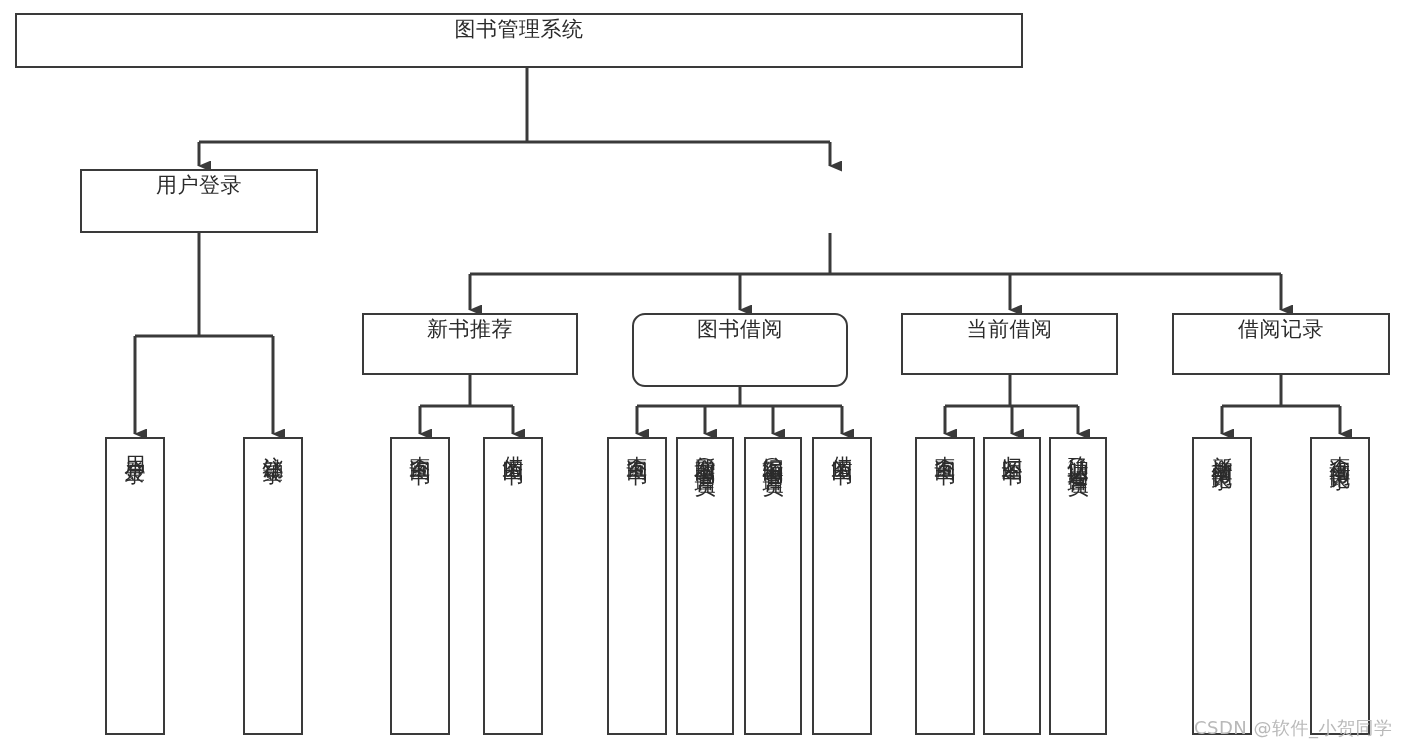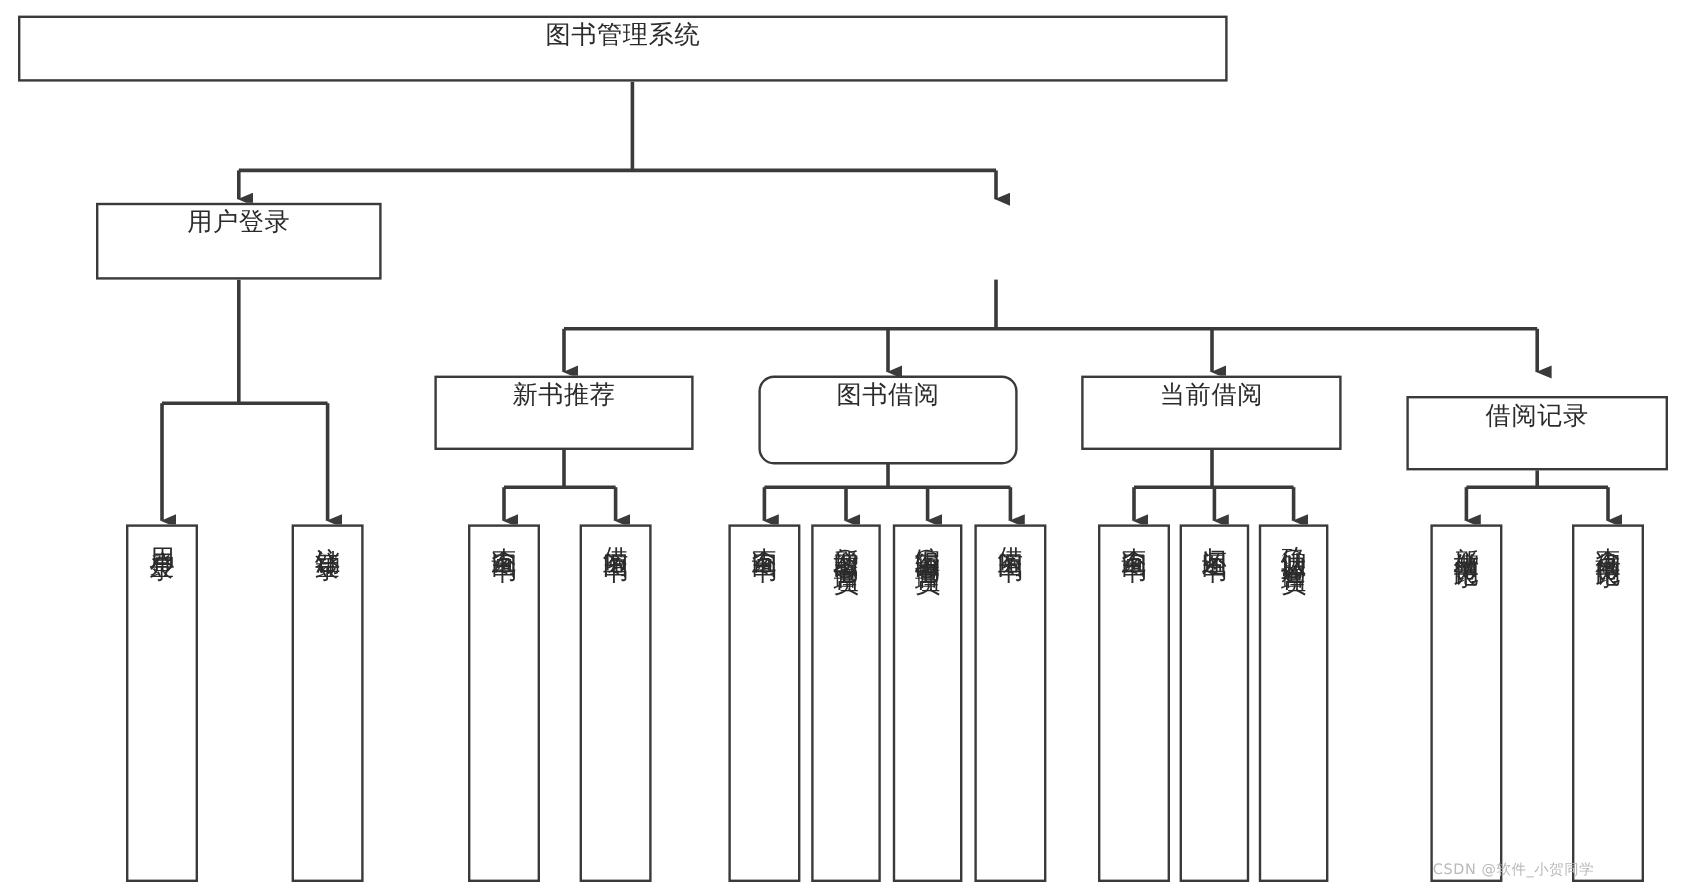--- a/index.html
+++ b/index.html
@@ -49,21 +49,21 @@
     line-height: 1.05;
     white-space: nowrap;
     display: block;
   }
   .hlabel {
     white-space: nowrap;
     display: block;
   }
   .watermark {
     position: absolute;
-    font-size: 12px;
+    font-size: 18px;
     color: #b9b9b9;
     white-space: nowrap;
     letter-spacing: 0.5px;
   }
 </style>
 </head>
 <body>
 
 <div id="canvas">
 
@@ -131,21 +131,21 @@
 
   <div class="node horizontal" style="left:362px; top:313px; width:216px; height:62px;font-family:Liberation Serif, serif;">
     <span class="hlabel">新书推荐</span>
   </div>
   <div class="node horizontal" style="left:632px; top:313px; width:216px; height:74px;border-radius:13px;">
     <span class="hlabel">图书借阅</span>
   </div>
   <div class="node horizontal" style="left:901px; top:313px; width:217px; height:62px;">
     <span class="hlabel">当前借阅</span>
   </div>
-  <div class="node horizontal" style="left:1172px; top:313px; width:218px; height:62px;margin-top:17px;">
+  <div class="node horizontal" style="left:1172px; top:313px; width:218px; height:62px;">
     <span class="hlabel">借阅记录</span>
   </div>
 
   <div class="node vertical" style="left:105px; top:437px; width:60px; height:298px;">
     <span class="vlabel">用户登录</span>
   </div>
   <div class="node vertical" style="left:243px; top:437px; width:60px; height:298px;">
     <span class="vlabel">注销登录</span>
   </div>
 

